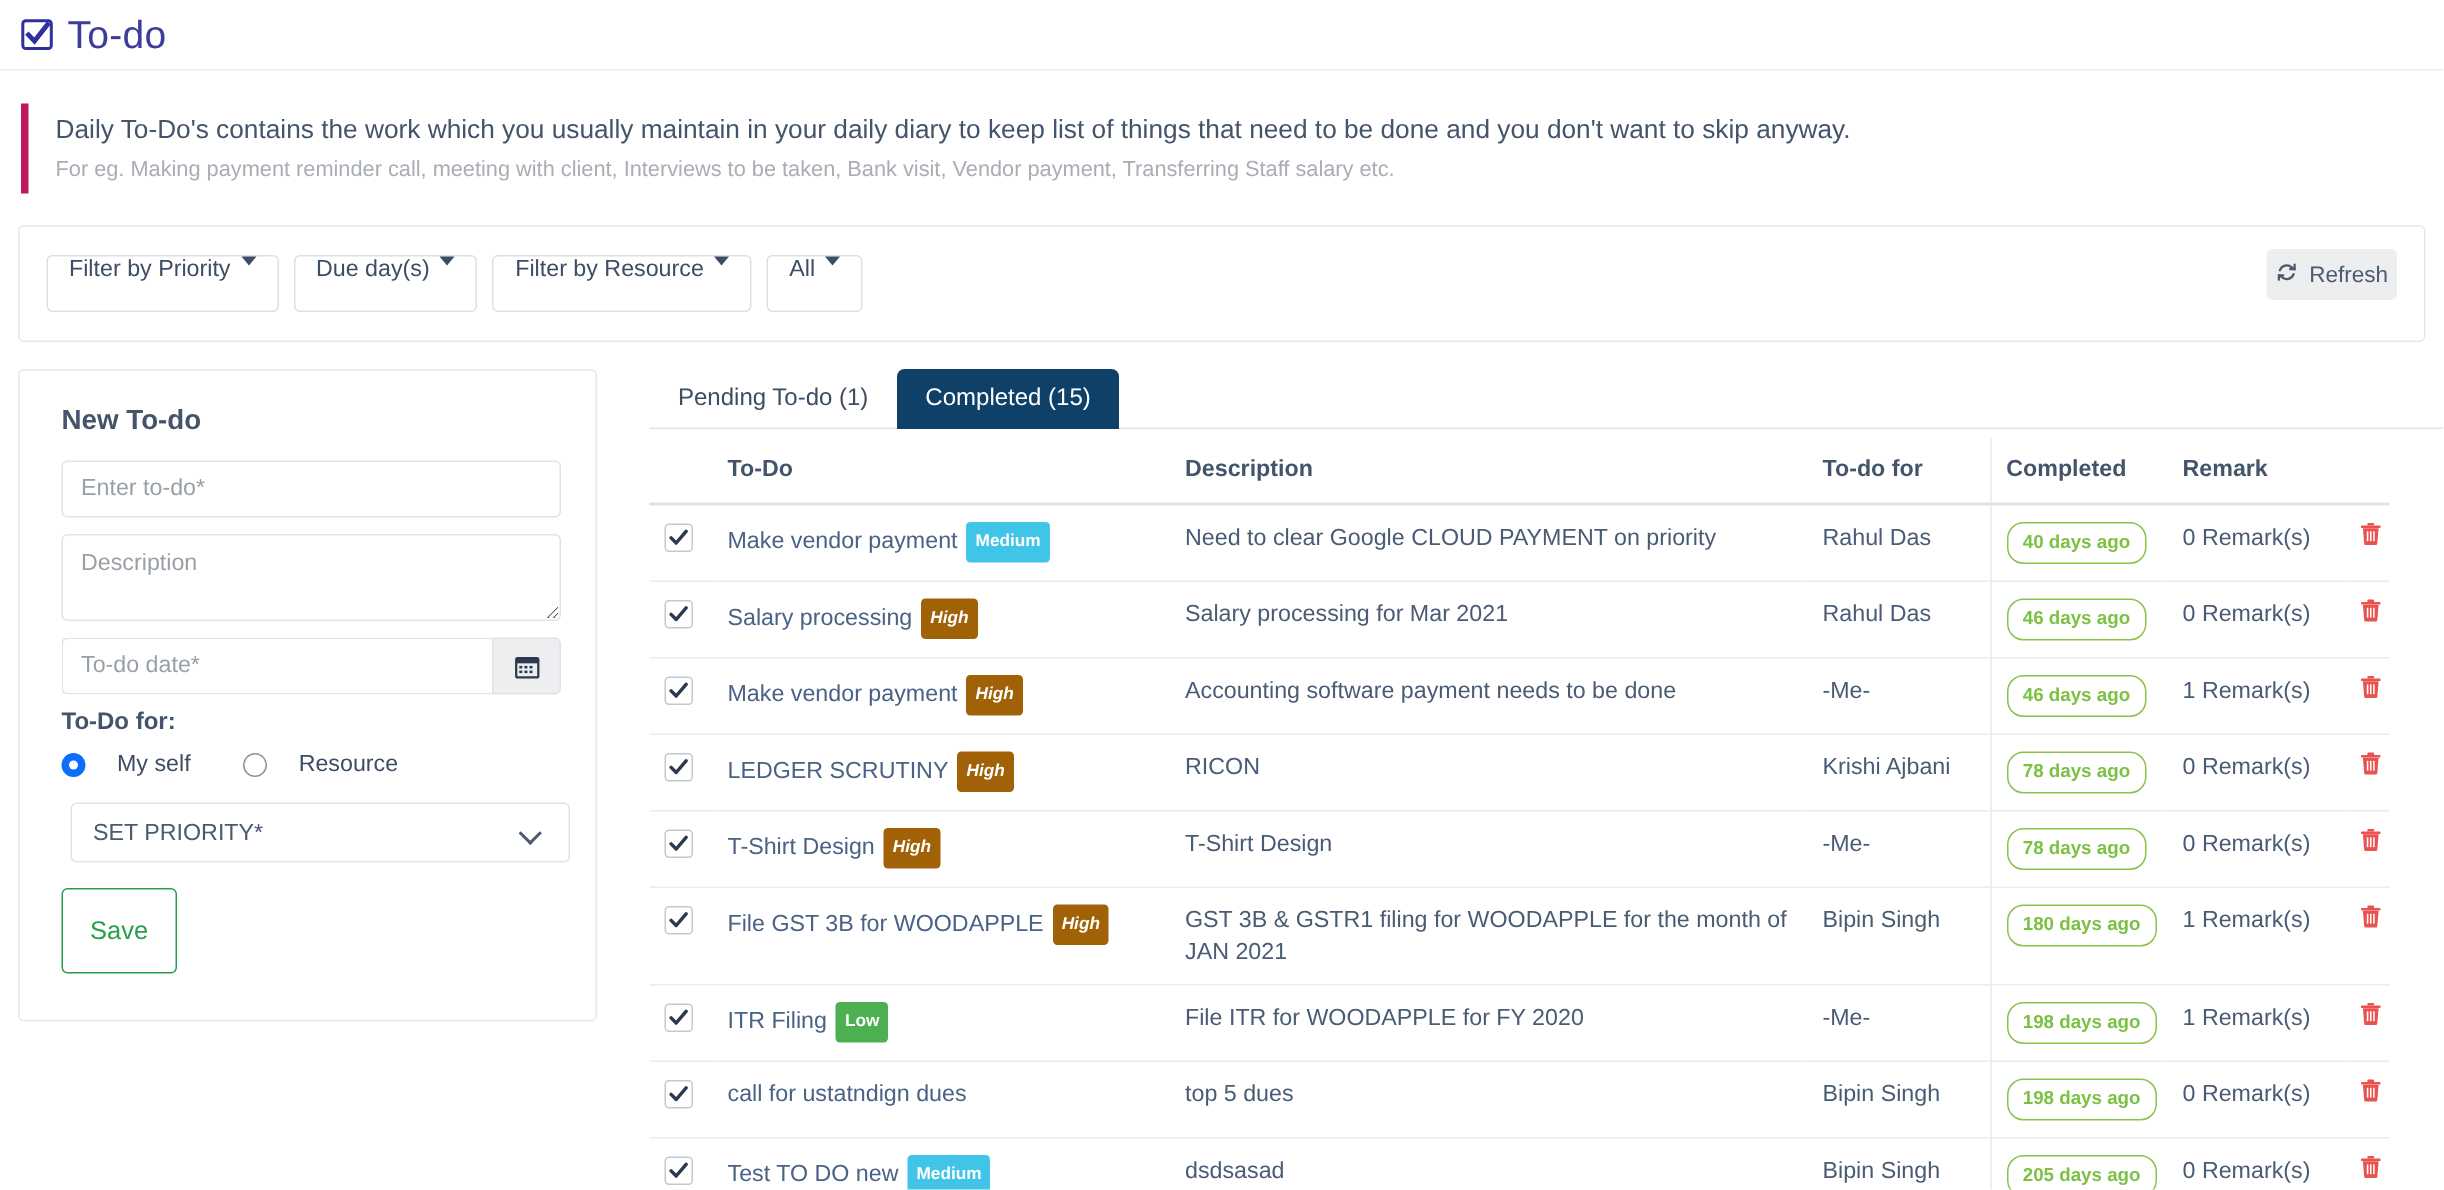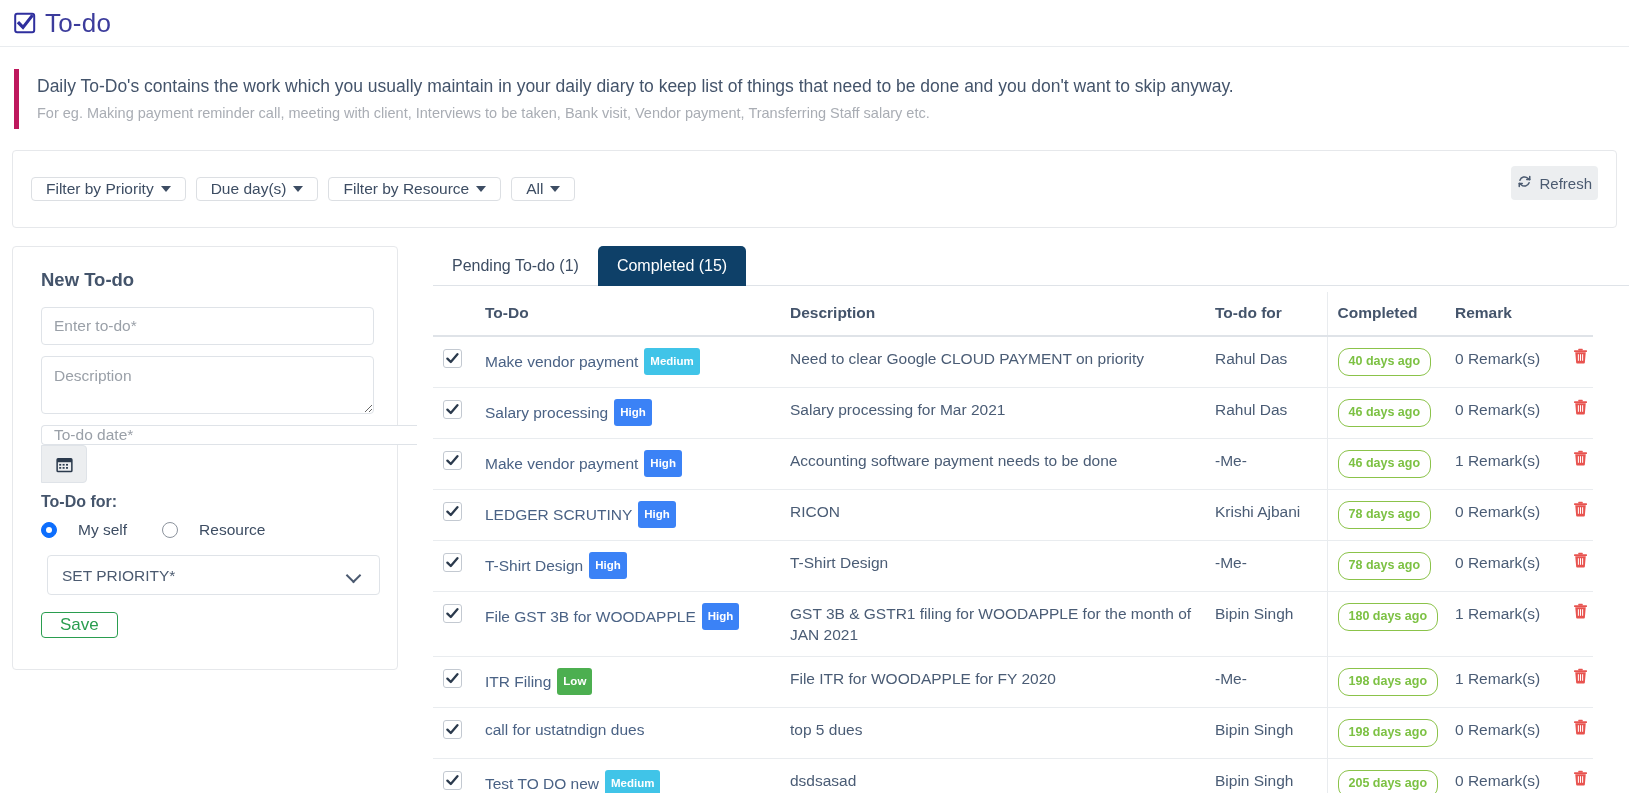--- a/index.html
+++ b/index.html
@@ -63,27 +63,27 @@
     height: 78px;
     position: relative;
     display: flex;
     align-items: center;
     padding: 0 18px;
   }
   .filter-btn {
     border: 1px solid #dcdfe3;
     background: #fff;
     border-radius: 4px;
-    height: 24px;
+    height: 38px;
     padding: 0 14px;
     margin-right: 10px;
     font-size: 15.5px;
     color: #3d4d63;
     display: inline-flex;
-    align-items: center;
+    align-items: flex-start;
     cursor: pointer;
     font-family: "Liberation Sans", sans-serif;
     white-space: nowrap;
   }
   .caret {
     display: inline-block;
     width: 0; height: 0;
     margin-left: 7px;
     border-left: 5px solid transparent;
     border-right: 5px solid transparent;
@@ -146,22 +146,21 @@
   .fld::placeholder { color: #9aa0a8; }
   textarea.fld {
     height: 58px;
     padding-top: 9px;
     resize: vertical;
     line-height: 20px;
   }
   .date-row {
     display: flex;
     margin: 0 0 8px 6px;
-    width: 376px;
-    flex-direction: column;
+    width: 333px;
   }
   .date-row input {
     flex: 1;
     height: 38px;
     border: 1px solid #dfe3e8;
     border-right: none;
     border-radius: 4px 0 0 4px;
     padding: 0 12px;
     font-size: 15.5px;
     color: #3d4d63;
@@ -228,21 +227,21 @@
     position: absolute;
     right: 15px; top: 15px;
     width: 9px; height: 9px;
     border-right: 2px solid #4b5a70;
     border-bottom: 2px solid #4b5a70;
     transform: rotate(45deg);
     pointer-events: none;
   }
   .save-btn {
     margin: 17px 0 0 6px;
-    height: 26px;
+    height: 57px;
     padding: 0 18px;
     border: 1px solid #2a9d4f;
     color: #2a9d4f;
     background: #fff;
     border-radius: 4px;
     font-size: 17px;
     cursor: pointer;
     font-family: "Liberation Sans", sans-serif;
   }
 
@@ -332,21 +331,21 @@
     color: #fff;
     font-size: 11.5px;
     font-weight: bold;
     border-radius: 3px;
     padding: 2.5px 6px 3px 6px;
     margin-left: 6px;
     vertical-align: 2px;
     white-space: nowrap;
   }
   .badge.medium { background: #40c4e8; }
-  .badge.high   { background: #3b82f6; }
+  .badge.high   { background: #a16207; font-style: italic; }
   .badge.low    { background: #4caf50; }
 
   .pill {
     display: inline-block;
     border: 1px solid #8bc34a;
     color: #7cc143;
     font-size: 12.5px;
     font-weight: bold;
     border-radius: 11px;
     padding: 2px 10px 3px 10px;

